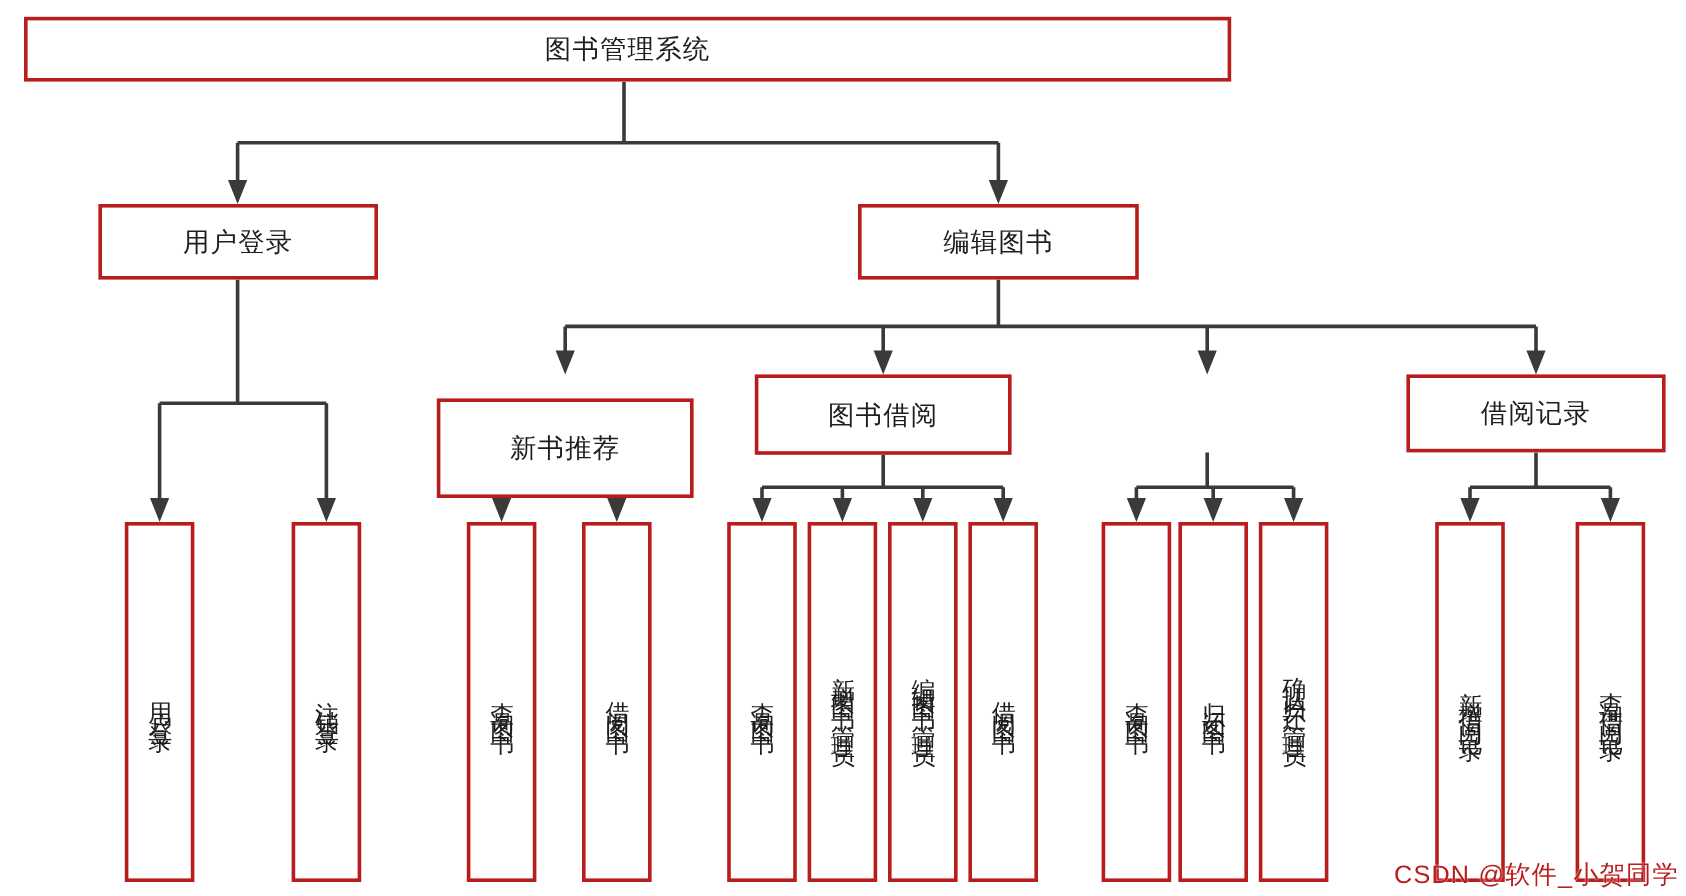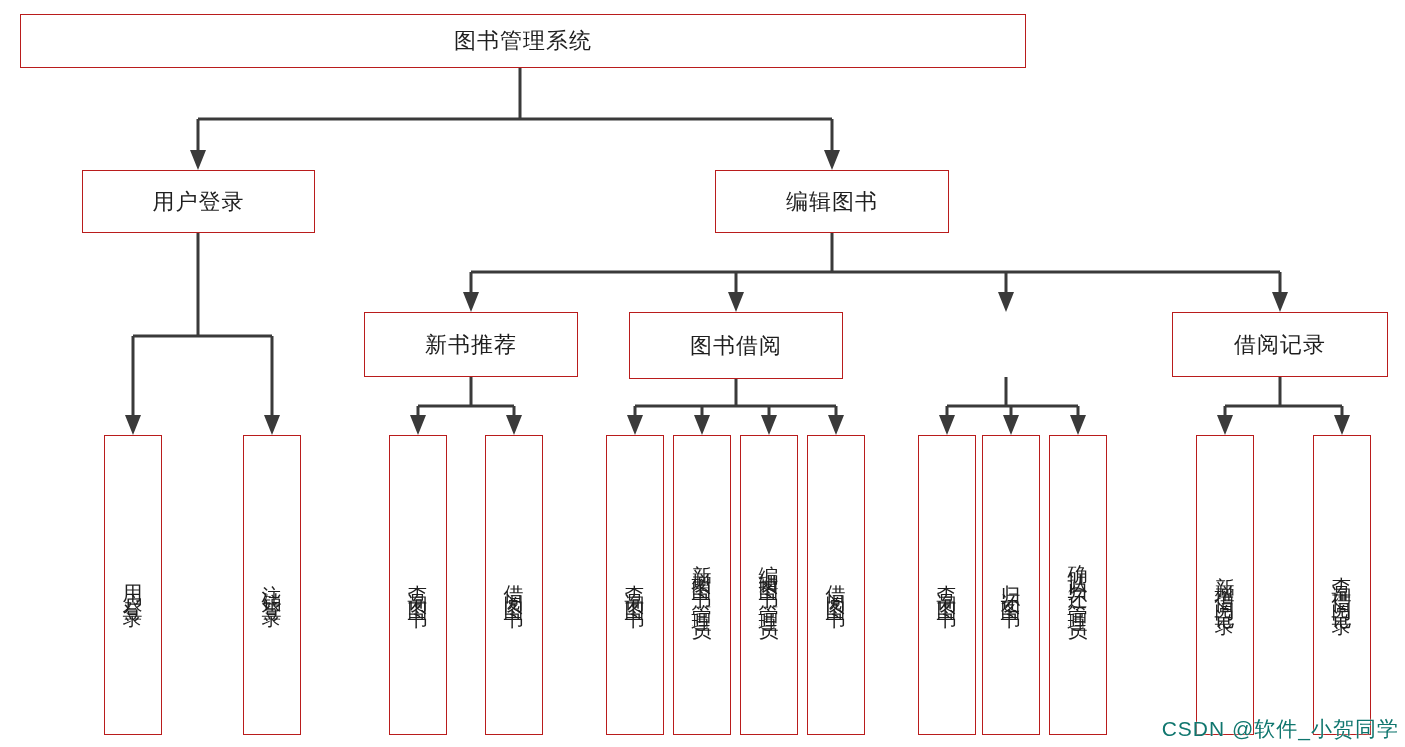--- a/index.html
+++ b/index.html
@@ -3,31 +3,31 @@
 <meta charset="utf-8">
 <style>
   html,body{margin:0;padding:0;background:#ffffff;}
   .canvas{
     position:relative;width:1405px;height:747px;background:#ffffff;overflow:hidden;
     font-family:"Liberation Sans","DejaVu Sans",sans-serif;color:#1e1e1e;
   }
   .connectors{position:absolute;left:0;top:0;z-index:1;}
   .node{
     position:absolute;box-sizing:border-box;background:#ffffff;
-    border:1px solid #b91c1c;display:flex;align-items:center;justify-content:center;
+    border:3px solid #b91c1c;display:flex;align-items:center;justify-content:center;
     z-index:2;
   }
   .node.h .lbl{font-size:22px;letter-spacing:1px;white-space:nowrap;}
   .node.v .lbl{
     writing-mode:vertical-rl;text-orientation:mixed;
     font-size:20px;line-height:1;letter-spacing:8px;white-space:nowrap;
   }
   .watermark{
     position:absolute;right:6px;bottom:4px;z-index:3;
-    font-size:21px;letter-spacing:1px;color:#0f766e;
+    font-size:21px;letter-spacing:1px;color:#b91c1c;
     text-shadow:0 0 2px #ffffff;white-space:nowrap;
   }
 </style>
 </head>
 <body>
 
 <div class="canvas">
 
   <svg class="connectors" width="1405" height="747" viewBox="0 0 1405 747" xmlns="http://www.w3.org/2000/svg">
     <g stroke="#3a3a3a" stroke-width="3" fill="none">
@@ -54,21 +54,21 @@
     <span class="lbl">图书管理系统</span>
   </div>
 
   <div class="node h" style="left:82px;top:170px;width:233px;height:63px">
     <span class="lbl">用户登录</span>
   </div>
   <div class="node h" style="left:715px;top:170px;width:234px;height:63px">
     <span class="lbl">编辑图书</span>
   </div>
 
-  <div class="node h" style="left:364px;top:312px;width:214px;height:65px">
+  <div class="node h" style="left:364px;top:332px;width:214px;height:83px">
     <span class="lbl">新书推荐</span>
   </div>
   <div class="node h" style="left:629px;top:312px;width:214px;height:67px">
     <span class="lbl">图书借阅</span>
   </div>
   <div class="node h" style="left:1172px;top:312px;width:216px;height:65px">
     <span class="lbl">借阅记录</span>
   </div>
 
   <div class="node v" style="left:104px;top:435px;width:58px;height:300px">

